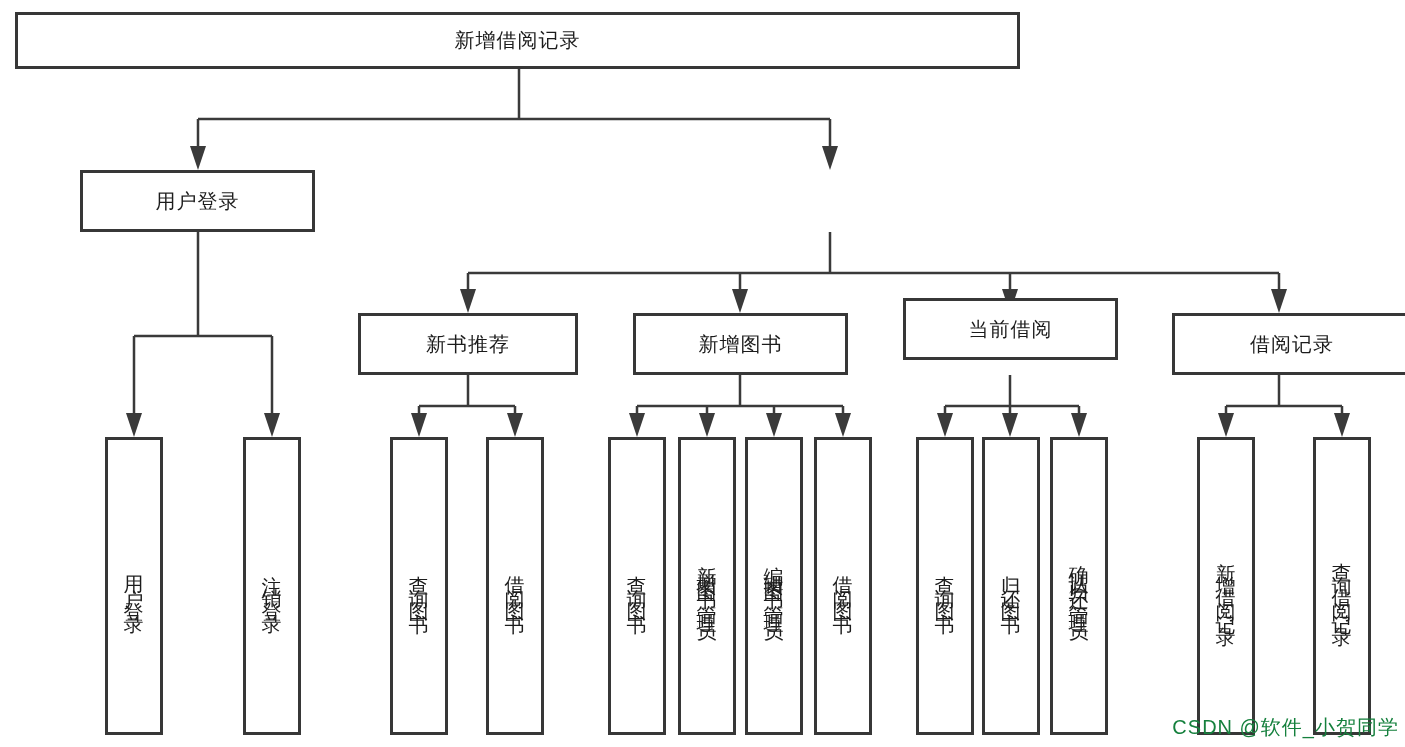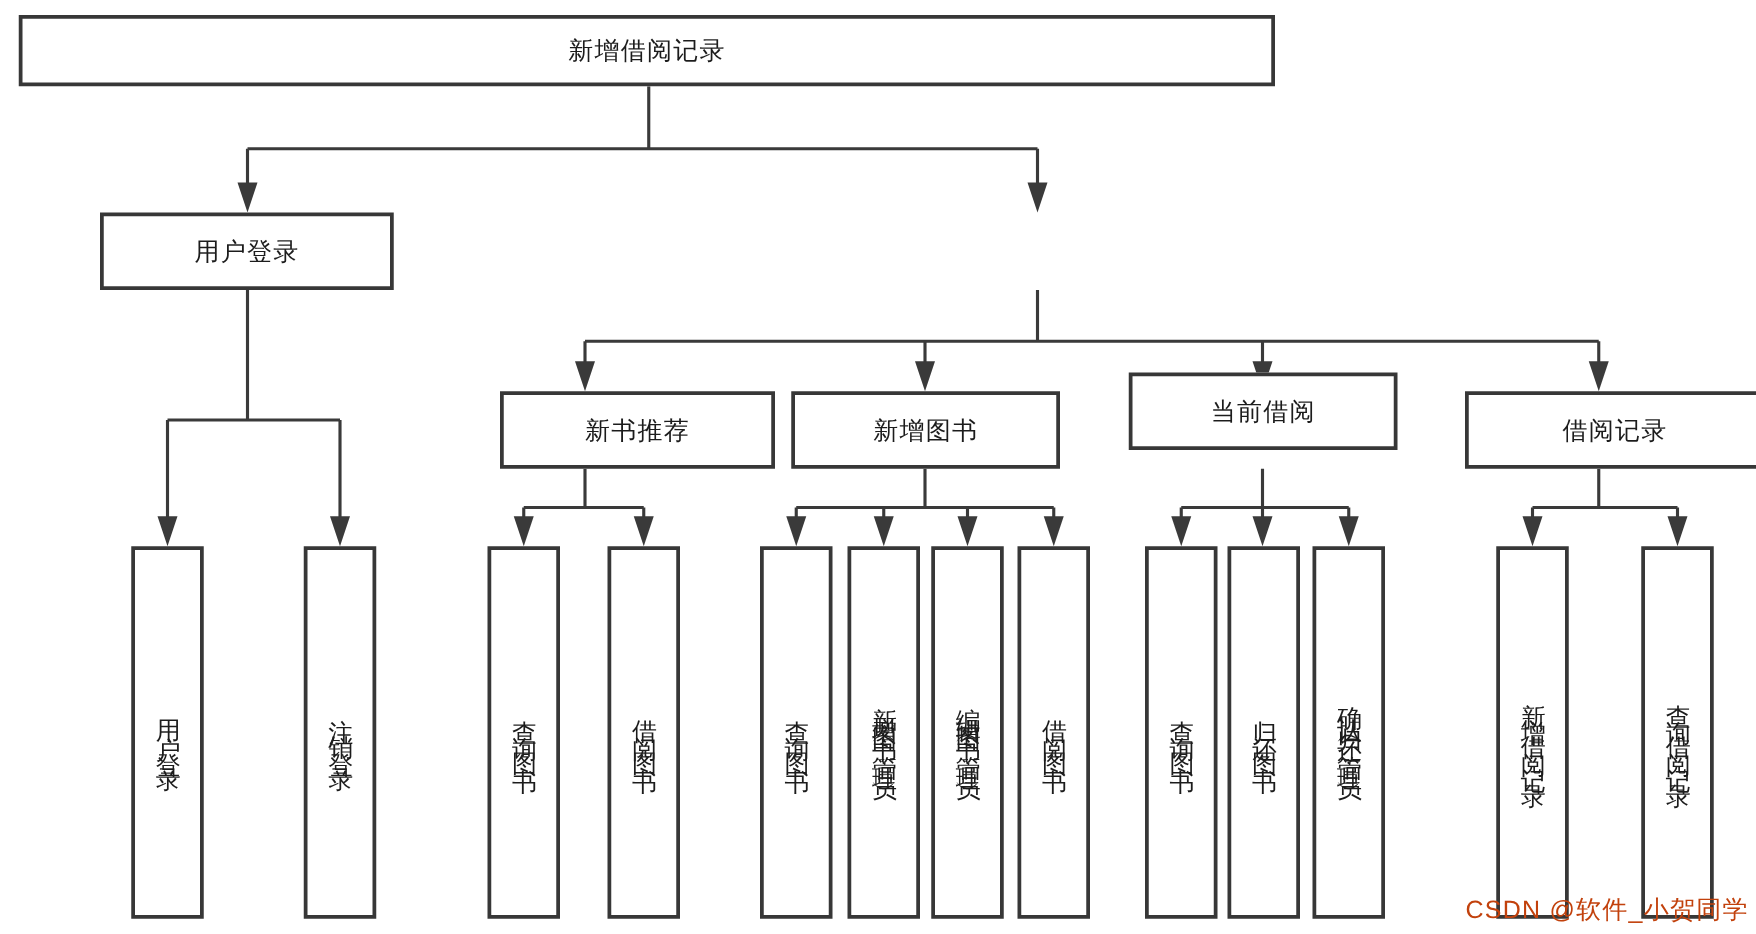--- a/index.html
+++ b/index.html
@@ -44,21 +44,21 @@
     font-size: 20px;
     color: #1c1c1c;
   }
   .ls-a { letter-spacing: 13px; }
   .ls-b { letter-spacing: 8px; }
   #watermark {
     position: absolute;
     top: 714px;
     right: 6px;
     font-size: 20px;
-    color: #c2410c;
+    color: #15803d;
     letter-spacing: 1px;
     z-index: 5;
     white-space: nowrap;
   }
 </style>
 </head>
 <body>
 
 <div id="stage">
 
@@ -99,21 +99,21 @@
       <polygon points="1071,413 1087,413 1079,437"></polygon>
       <polygon points="1218,413 1234,413 1226,437"></polygon>
       <polygon points="1334,413 1350,413 1342,437"></polygon>
     </g>
   </svg>
 
   <div class="hbox" style="left:15px; top:12px; width:1005px; height:57px;">新增借阅记录</div>
 
   <div class="hbox" style="left:80px; top:170px; width:235px; height:62px;">用户登录</div>
 
-  <div class="hbox" style="left:358px; top:313px; width:220px; height:62px;margin-left:42px;">新书推荐</div>
+  <div class="hbox" style="left:358px; top:313px; width:220px; height:62px;">新书推荐</div>
   <div class="hbox" style="left:633px; top:313px; width:215px; height:62px;">新增图书</div>
   <div class="hbox" style="left:903px; top:298px; width:215px; height:62px;">当前借阅</div>
   <div class="hbox" style="left:1172px; top:313px; width:240px; height:62px;text-align:center;">借阅记录</div>
 
   <div class="vbox ls-a" style="left:105px;">用户登录</div>
   <div class="vbox ls-a" style="left:243px;">注销登录</div>
 
   <div class="vbox ls-a" style="left:390px;">查询图书</div>
   <div class="vbox ls-a" style="left:486px;">借阅图书</div>
 

